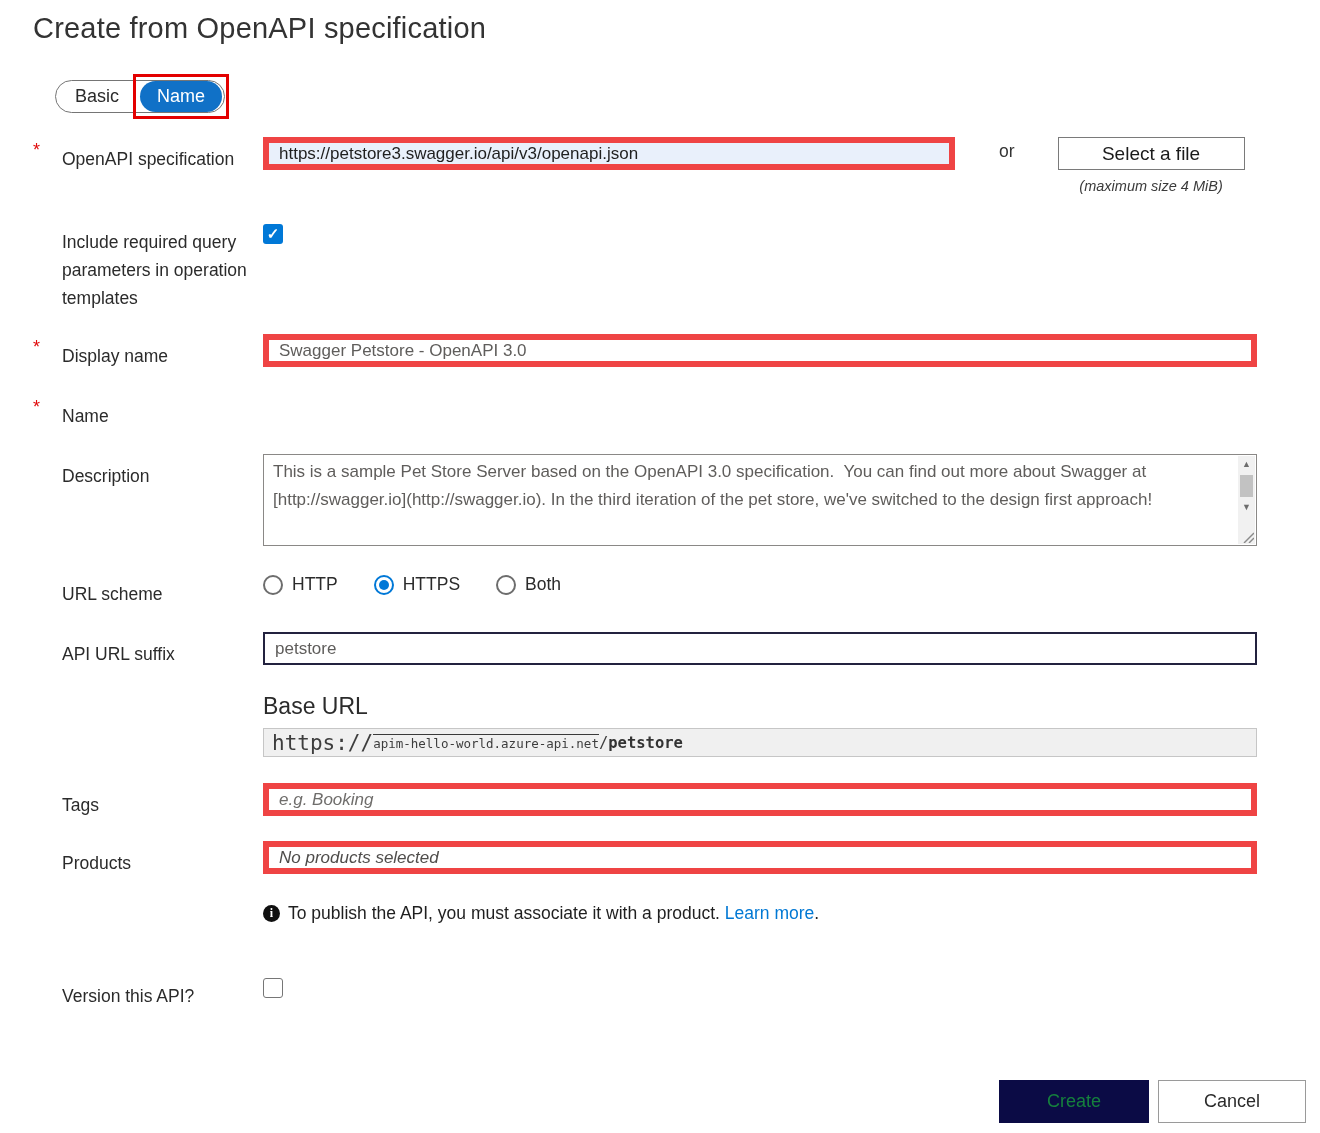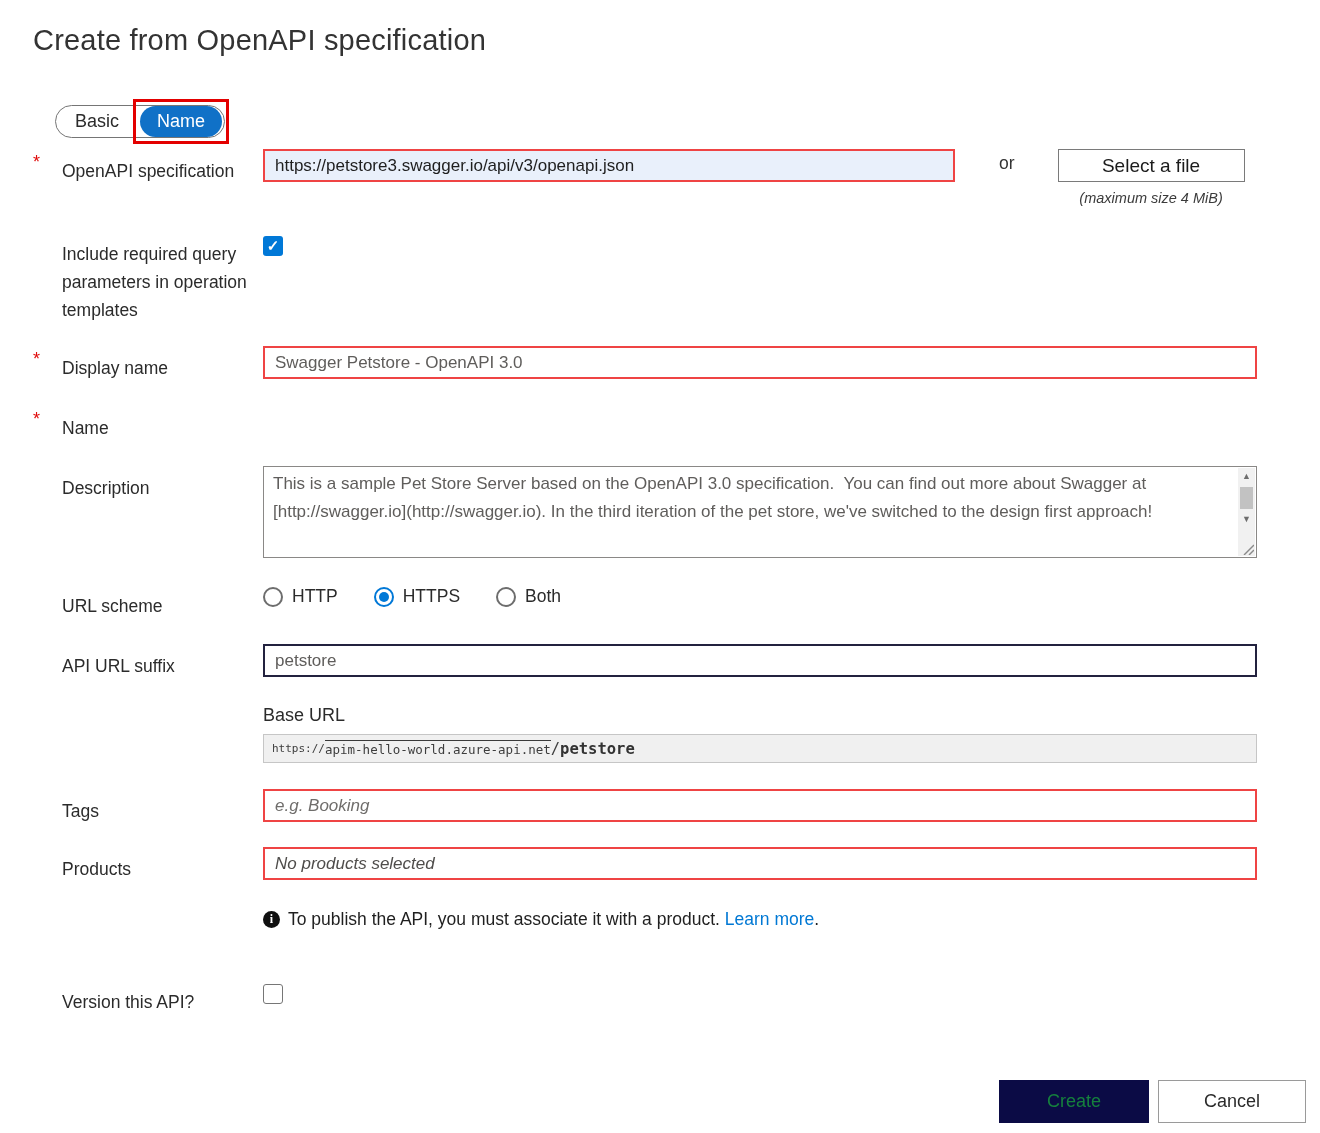--- a/index.html
+++ b/index.html
@@ -4,33 +4,33 @@
 <style>
   * { box-sizing: border-box; margin: 0; padding: 0; }
   html, body { background: #fff; }
   body {
     width: 1320px; height: 1133px;
     font-family: "Liberation Sans", sans-serif;
     color: #2b2b2b;
     position: relative;
     overflow: hidden;
   }
-  .page { position: relative; width: 1316px; height: 1133px; padding: 24px 0 0 33px; }
+  .page { position: relative; width: 1316px; height: 1133px; padding: 12px 0 0 33px; }
 
   h1.page-title {
     font-size: 29px; font-weight: 400; color: #333;
     letter-spacing: 0.2px; margin-bottom: 30px;
   }
 
   
   .toggle-row { height: 44px; margin-bottom: 18px; margin-left: 22px; }
   .toggle {
     display: inline-flex; align-items: center;
     height: 33px; border: 1px solid #757575; border-radius: 17px;
-    background: #fff; position: relative; top: 18px;
+    background: #fff; position: relative; top: 5px;
   }
   .toggle-basic {
     padding: 0 16px 0 19px; font-size: 18px; color: #2b2b2b; cursor: pointer;
   }
   .full-highlight {
     display: inline-flex; border: 3px solid #e30000; padding: 4px;
     margin: -8px -5px -8px -2px; background: transparent;
   }
   .toggle-full {
     display: inline-flex; align-items: center; justify-content: center;
@@ -40,21 +40,21 @@
   }
 
   
   .row { display: flex; align-items: flex-start; }
   .label-col { width: 230px; flex-shrink: 0; display: flex; align-items: flex-start; }
   .ast { width: 29px; flex-shrink: 0; color: #e00b0b; font-size: 18px; padding-top: 3px; }
   .lbl { font-size: 17.5px; color: #2b2b2b; line-height: 28px; padding-top: 2px; width: 185px; margin-top: 6px; }
   .control-col { flex: 1; }
 
   .txt-input {
-    height: 33px; border: 2px solid #ef4444; background: #fff;
+    height: 33px; border: 6px solid #ef4444; background: #fff;
     font-family: "Liberation Sans", sans-serif;
     font-size: 17px; color: #5f5d5b; padding: 0 10px; outline: none;
   }
   .w-full { width: 994px; }
 
   .mb-std { margin-bottom: 24px; }
 
   
   .spec-flex { display: flex; align-items: flex-start; }
   .spec-input { width: 692px; background: #e9f0fb; color: #1f1f1f; }
@@ -100,27 +100,27 @@
     display: inline-flex; align-items: center; justify-content: center;
   }
   .radio-circle.selected { border-color: #0078d7; }
   .radio-dot { width: 10px; height: 10px; border-radius: 50%; background: #0078d7; }
   .radio-label { font-size: 17.5px; color: #2b2b2b; }
 
   
   .suffix-input { border: 2px solid #23223f; color: #5f5d5b; }
 
   
-  .base-url-label { font-size: 18px; color: #2b2b2b; margin-bottom: 8px; }
+  .base-url-label { font-size: 23px; color: #2b2b2b; margin-bottom: 8px; }
   .base-url-box {
     width: 994px; height: 29px; background: #f0f0f0; border: 1px solid #c6c6c6;
     display: flex; align-items: center; padding: 0 8px;
     font-family: "DejaVu Sans Mono", monospace; color: #3d3d3d; white-space: pre;
   }
-  .bu-scheme { font-size: 11px; }
+  .bu-scheme { font-size: 21px; }
   .bu-host { font-size: 12.5px; border-top: 1px solid #3a3a3a; padding-top: 1px; }
   .bu-sep { font-size: 15.5px; }
   .bu-suffix { font-size: 15.5px; font-weight: bold; color: #333; }
 
   .placeholder-italic::placeholder { font-style: italic; color: #6f6d6b; opacity: 1; }
   .products-input { color: #4f4d4b; font-style: italic; }
 
   
   .info-line { display: flex; align-items: center; gap: 8px; font-size: 17.5px; color: #1f1f1f; padding-top: 2px; }
   .info-icon {

